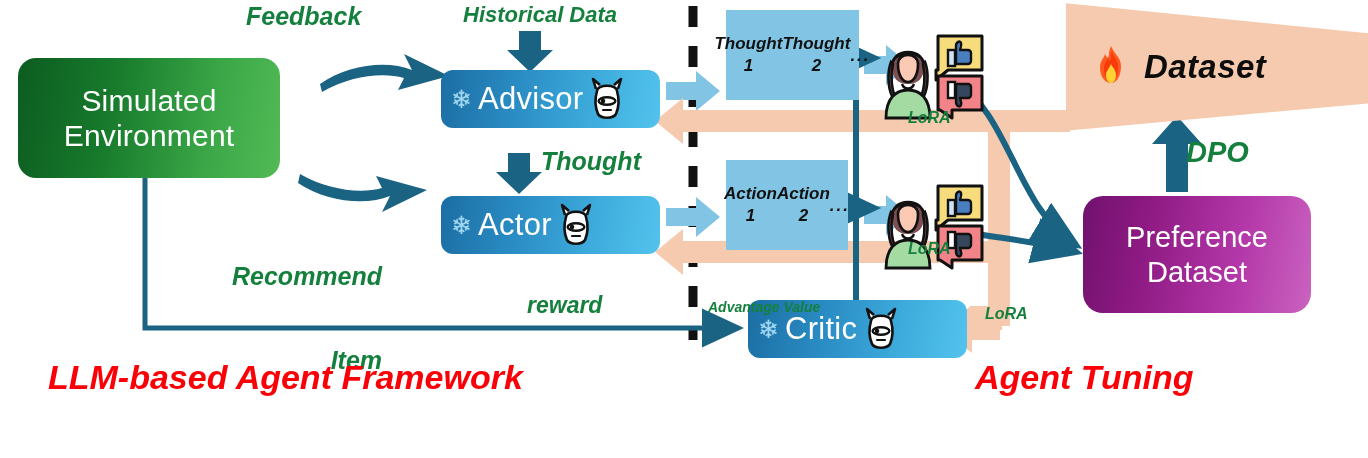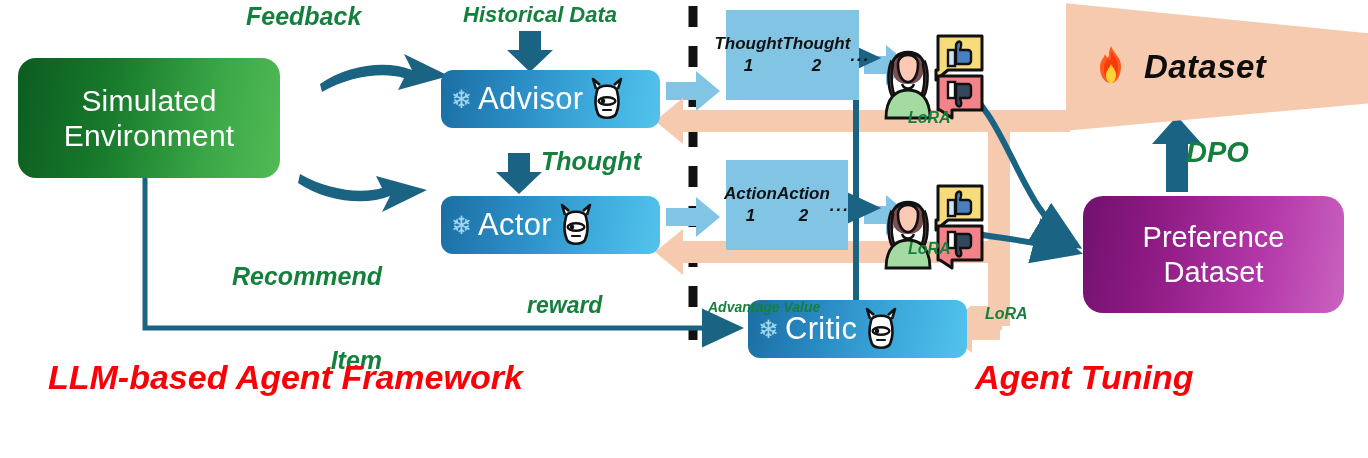--- a/index.html
+++ b/index.html
@@ -38,21 +38,21 @@
     border-radius: 18px;
     background: linear-gradient(100deg, #0c5c20 0%, #177a2c 35%, #3aa646 72%, #52bb57 100%);
     color: #ffffff;
     font-size: 30px;
     line-height: 1.18;
     flex-direction: column;
     letter-spacing: .2px;
   }
   .pref-box {
     left: 1083px; top: 196px;
-    width: 261px; height: 117px;
+    width: 228px; height: 117px;
     border-radius: 20px;
     background: linear-gradient(100deg, #71116e 0%, #8e1a83 28%, #b438a9 68%, #ca63c0 100%);
     color: #ffffff;
     font-size: 29px;
     line-height: 1.2;
     flex-direction: column;
   }
 
   
   .model-pill {

